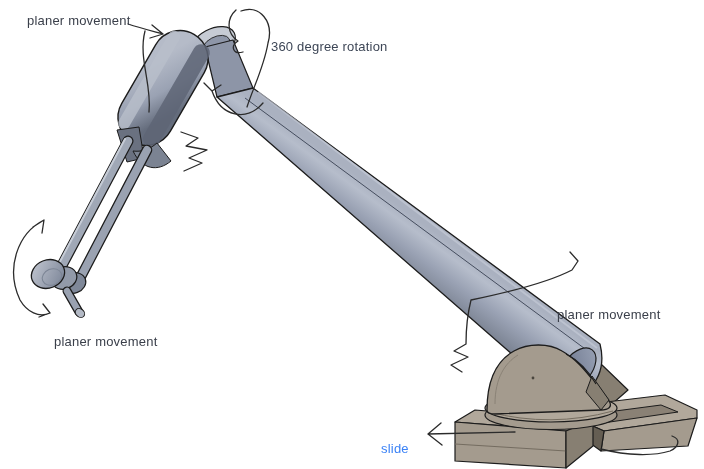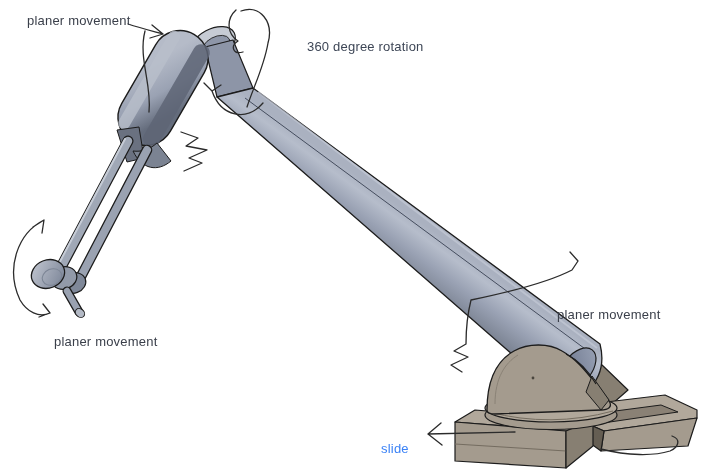--- a/index.html
+++ b/index.html
@@ -117,18 +117,18 @@
     <path d="M212,91 C221,117 247,122 263,103 M212,91 L204,83 M212,91 L221,85"></path>
     <path d="M181,132 L198,138 L186,146 L207,150 L189,158 L202,163 L184,171"></path>
     <path d="M44,220 C18,233 5,268 20,300 C27,312 39,318 50,313 M44,220 L33,227 M44,220 L42,233 M50,313 L39,317 M50,313 L43,304"></path>
     <path d="M570,252 L578,261 L572,270 C545,284 505,293 471,300 C467,316 466,330 466,344 M466,344 L454,351 L468,357 L451,365 L462,372"></path>
     <path d="M515,432 L428,434 M428,434 L441,423 M428,434 L442,445"></path>
     <path d="M601,449 C628,456 654,456 670,451 C679,447 681,439 672,436"></path>
   </g>
 </svg>
 
 <div class="label lbl-dark" style="left:27px;top:13px;">planer movement</div>
-<div class="label lbl-slate" style="left:271px;top:39px;margin-left:36px;">360 degree rotation</div>
+<div class="label lbl-slate" style="left:271px;top:39px;">360 degree rotation</div>
 <div class="label lbl-dark" style="left:54px;top:334px;">planer movement</div>
 <div class="label lbl-dark" style="left:557px;top:307px;">planer movement</div>
 <div class="label lbl-blue" style="left:381px;top:441px;">slide</div>
 
 </div>
 
 </body></html>

